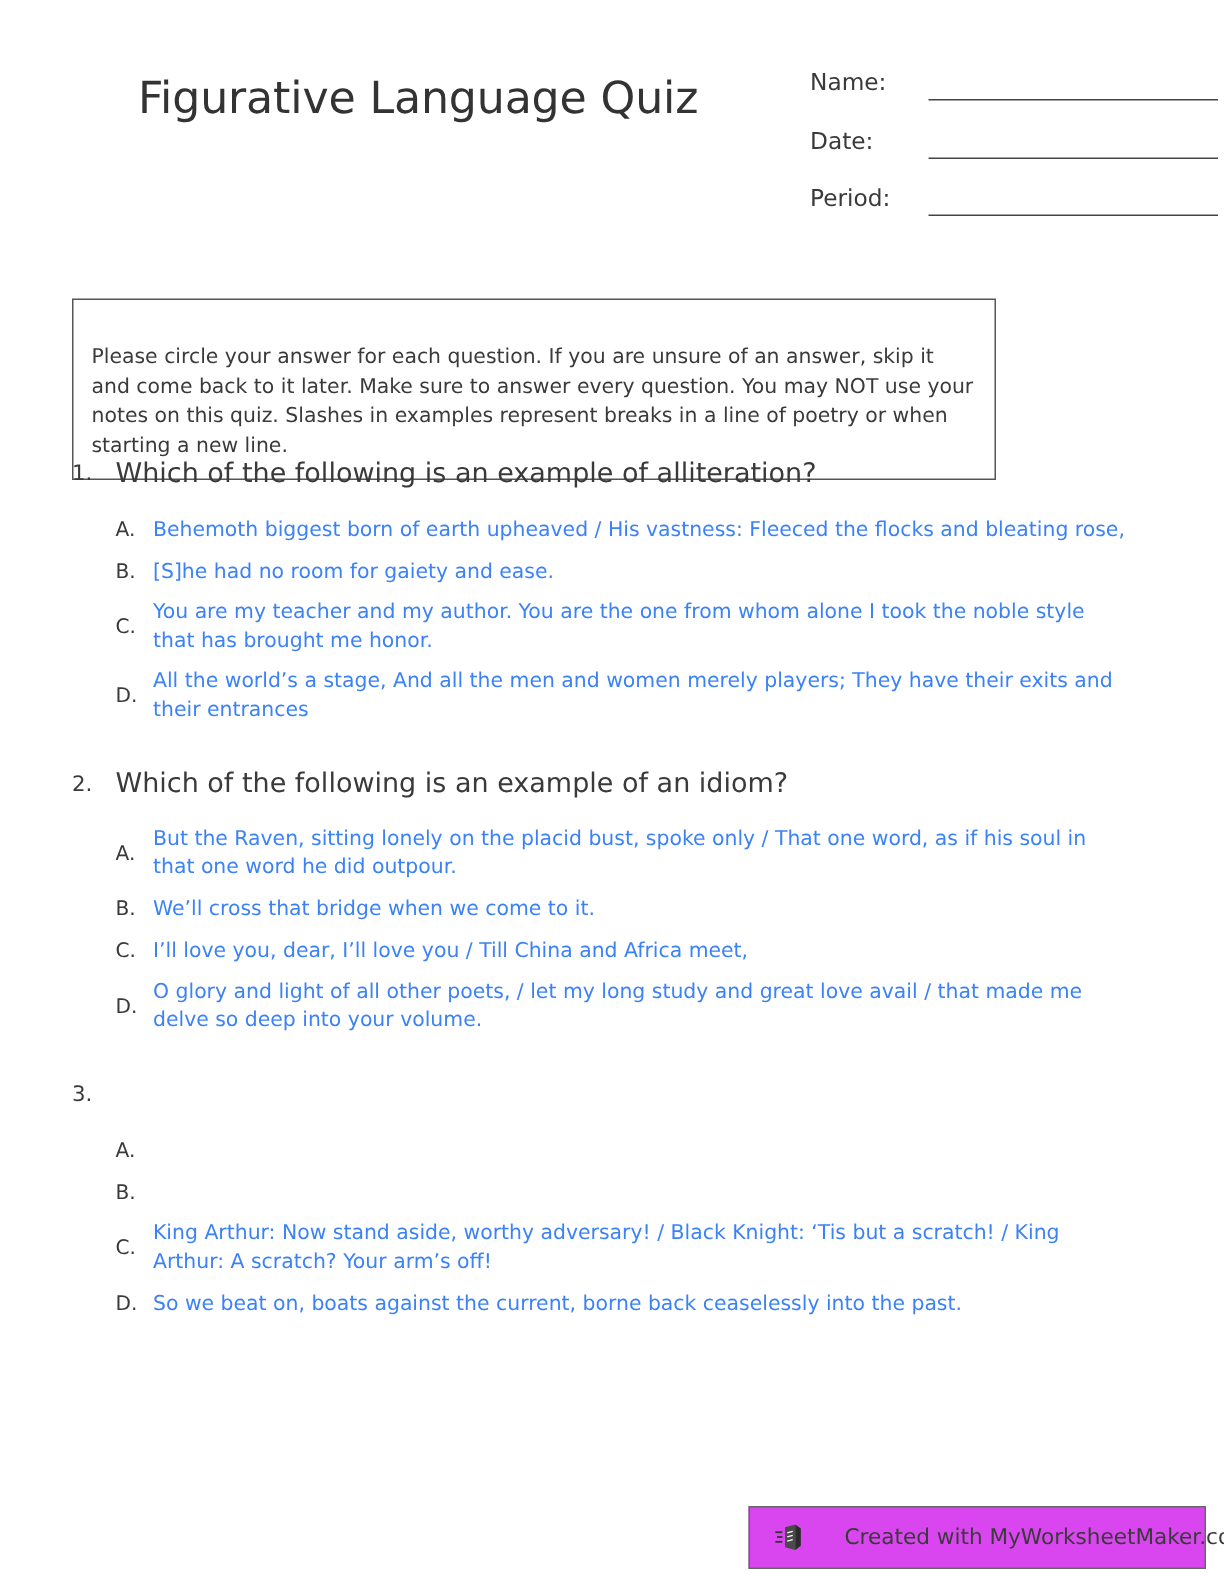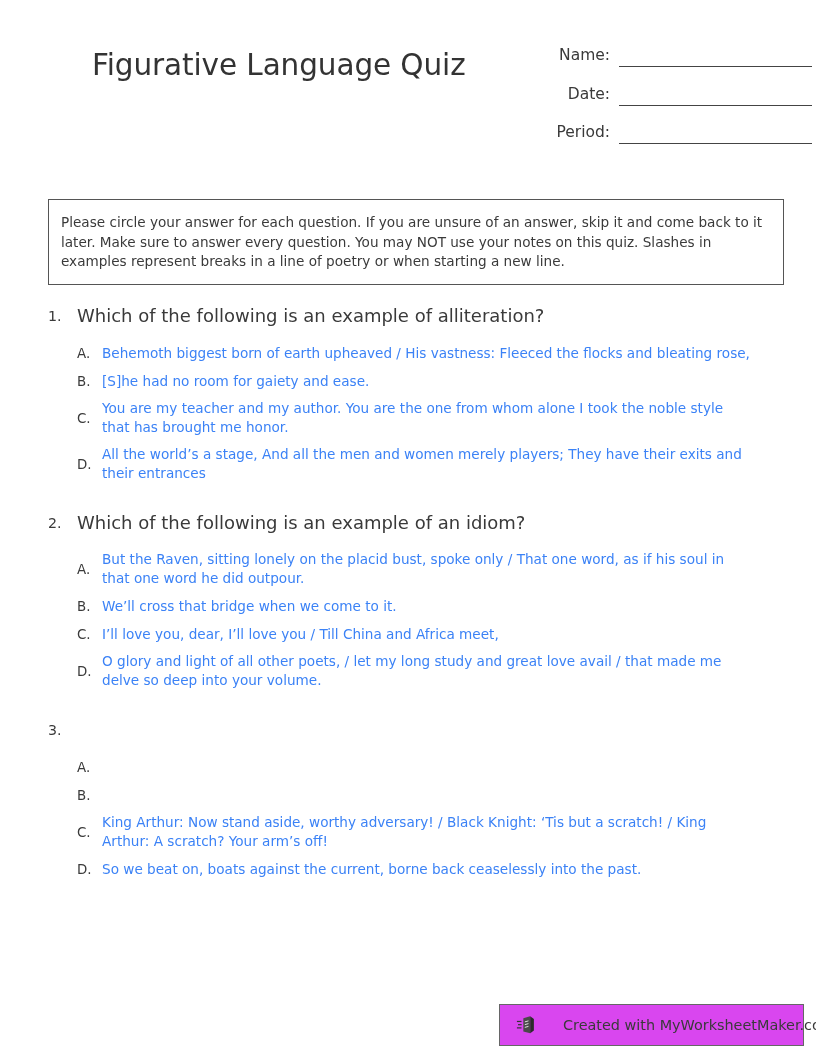--- a/index.html
+++ b/index.html
@@ -50,21 +50,21 @@
     right: 0;
     top: 0;
     width: 272px;
   }
 
   .info-row {
     position: relative;
     height: 38.5px;
     display: flex;
     align-items: flex-start;
-    justify-content: flex-end;
+    justify-content: space-between;
   }
 
   .info-label {
     font-size: 15.5px;
     color: #3a3a3a;
     line-height: 22px;
     padding-right: 9px;
     white-space: nowrap;
   }
 
@@ -73,23 +73,23 @@
     height: 23px;
     border-bottom: 1.4px solid #444444;
     flex: none;
   }
 
   
   .instructions {
     position: absolute;
     left: 48px;
     top: 199px;
-    width: 736px;
+    width: 616px;
     border: 1.3px solid #555555;
-    padding: 13px 13px 12px 12px;
+    padding: 29px 13px 12px 12px;
   }
 
   .instructions-text {
     font-size: 13.6px;
     line-height: 19.6px;
     color: #3a3a3a;
   }
 
   
   .questions {

